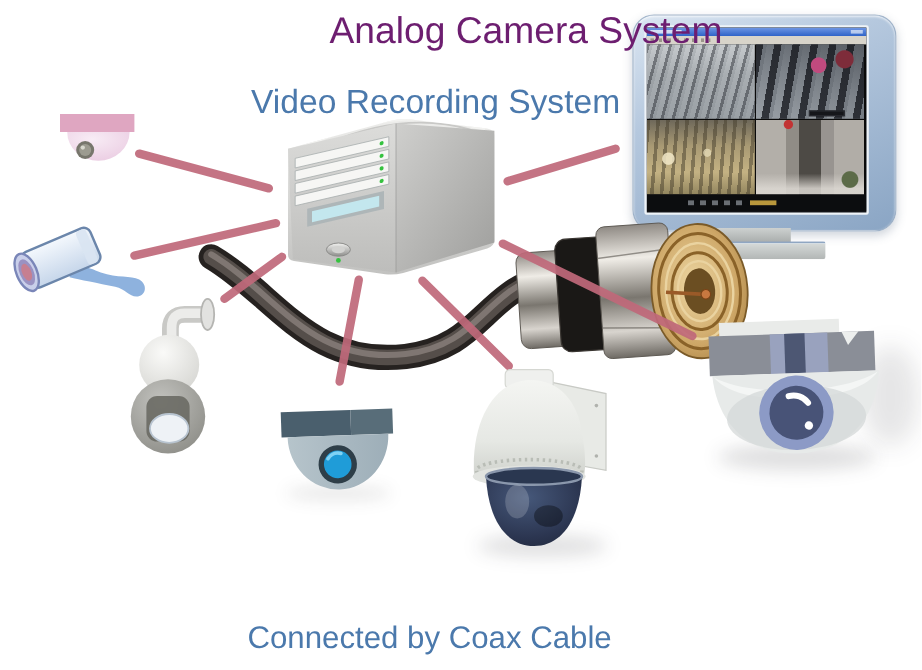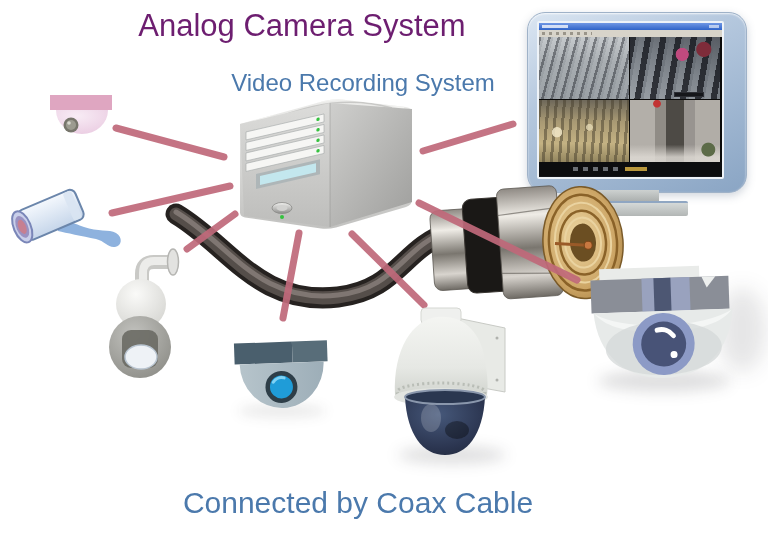--- a/index.html
+++ b/index.html
@@ -3,29 +3,29 @@
 <meta charset="utf-8">
 <style>
   html,body{margin:0;padding:0;background:#ffffff;}
   .stage{
     position:relative;width:768px;height:558px;overflow:hidden;background:#ffffff;
     font-family:"Liberation Sans","DejaVu Sans",sans-serif;
   }
   .abs{position:absolute;}
   
   .title{
-    left:2px;top:8px;width:600px;text-align:center;
+    left:2px;top:8px;width:600px;text-align:right;
     font-size:31px;font-weight:500;color:#6D1E70;letter-spacing:0px;
   }
   .subtitle{
     left:163px;top:69px;width:400px;text-align:center;
-    font-size:24px;color:#4B79AC;
+    font-size:28px;color:#4B79AC;
   }
   .caption1{left:158px;top:470px;width:400px;text-align:center;font-size:23px;color:#4B79AC;}
-  .caption2{left:158px;top:486px;width:400px;text-align:center;font-size:30px;color:#4B79AC;}
+  .caption2{left:158px;top:516px;width:400px;text-align:center;font-size:26px;color:#4B79AC;}
   
   .monitor-bezel{
     left:527px;top:12px;width:218px;height:179px;border-radius:18px;
     background:linear-gradient(155deg,#dbe6f2 0%,#b5c8de 35%,#8aa5c4 100%);
     border:1px solid #9fb2c8;
     box-shadow:0 3px 8px rgba(70,90,120,.25), inset 0 1px 2px rgba(255,255,255,.8);
   }
   .monitor-screen{
     position:absolute;left:9px;top:8px;width:183px;height:154px;
     background:#14161a;border:2px solid #eef3f8;border-radius:2px;overflow:hidden;

